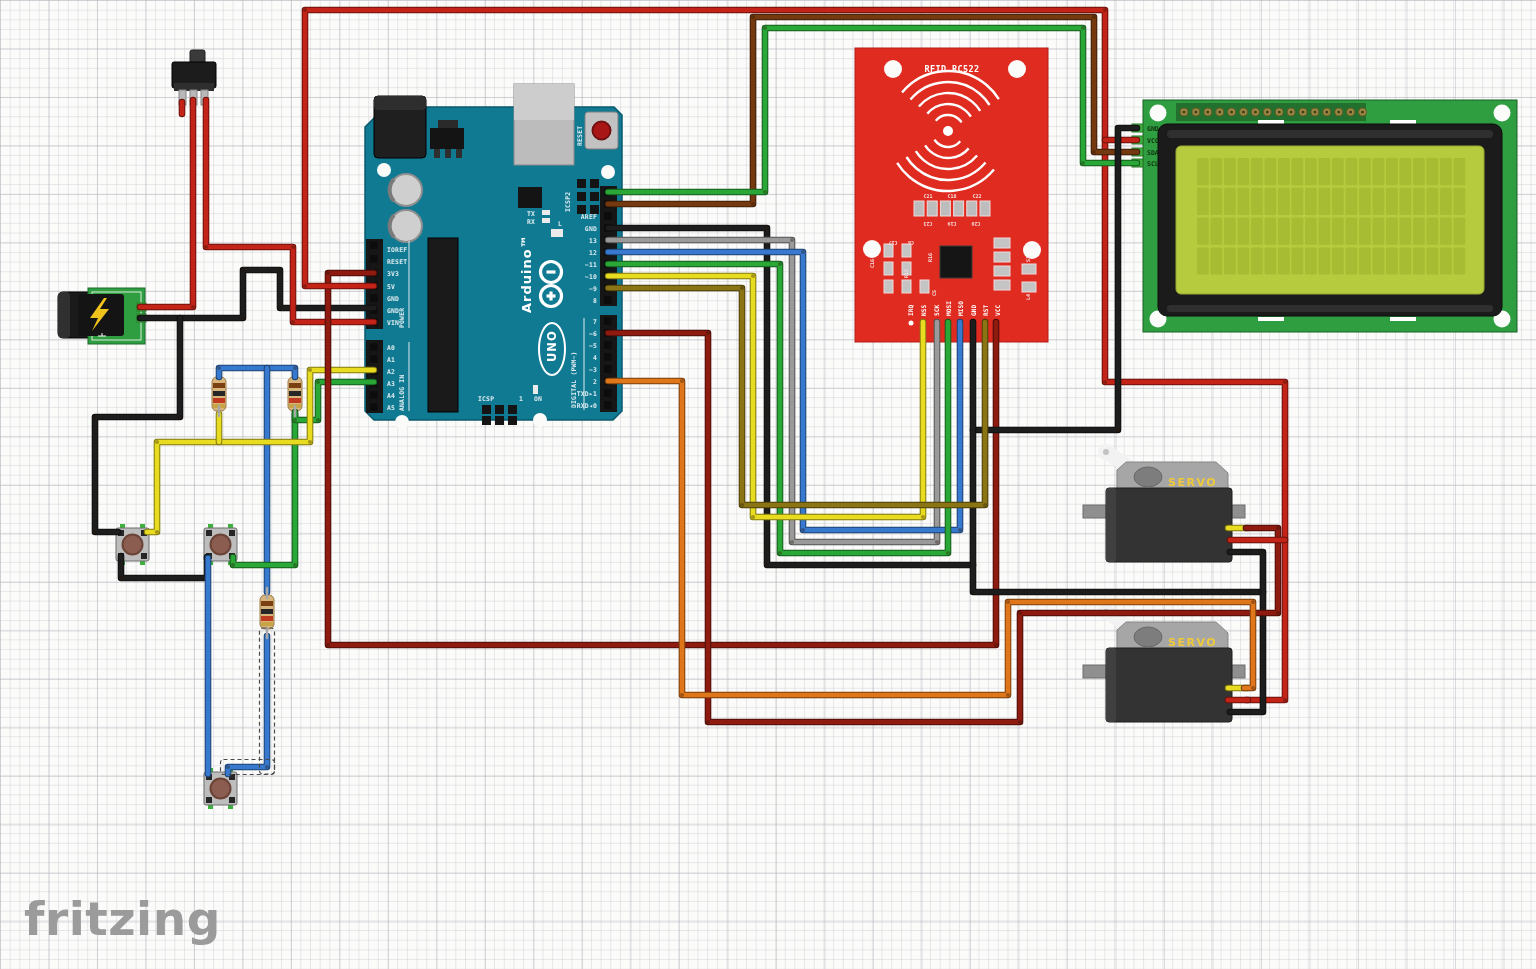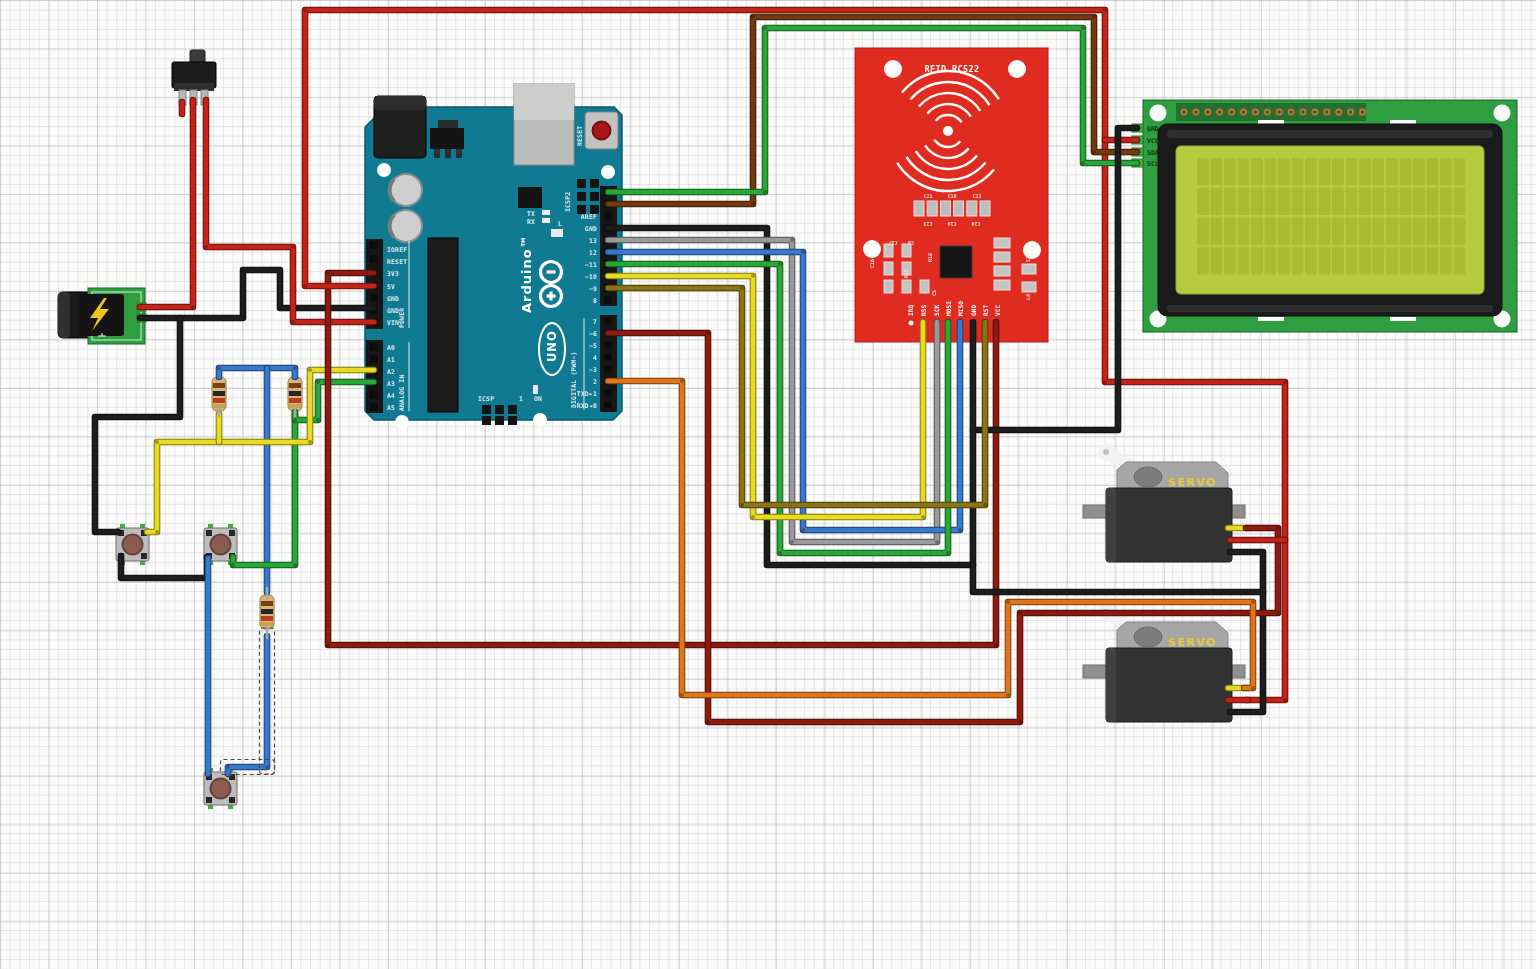--- a/index.html
+++ b/index.html
@@ -665,13 +665,14 @@
         <polyline points="1228,700 1248,700" fill="none" stroke="rgb(108,19,13)" stroke-width="6.6" stroke-linejoin="round" stroke-linecap="round"></polyline>
         <polyline points="1228,700 1248,700" fill="none" stroke="#c42318" stroke-width="4.6" stroke-linejoin="round" stroke-linecap="round"></polyline>
       </g>
 
   <g fill="none" stroke="#4a4a4a" stroke-width="1.2" stroke-dasharray="4 3">
     <rect x="259.5" y="628" width="15" height="146" rx="3"></rect>
     <rect x="220.5" y="759.5" width="54" height="15" rx="3"></rect>
   </g>
 </svg>
 
+<div class="watermark">fritzing</div>
 </div>
 
 </body></html>

